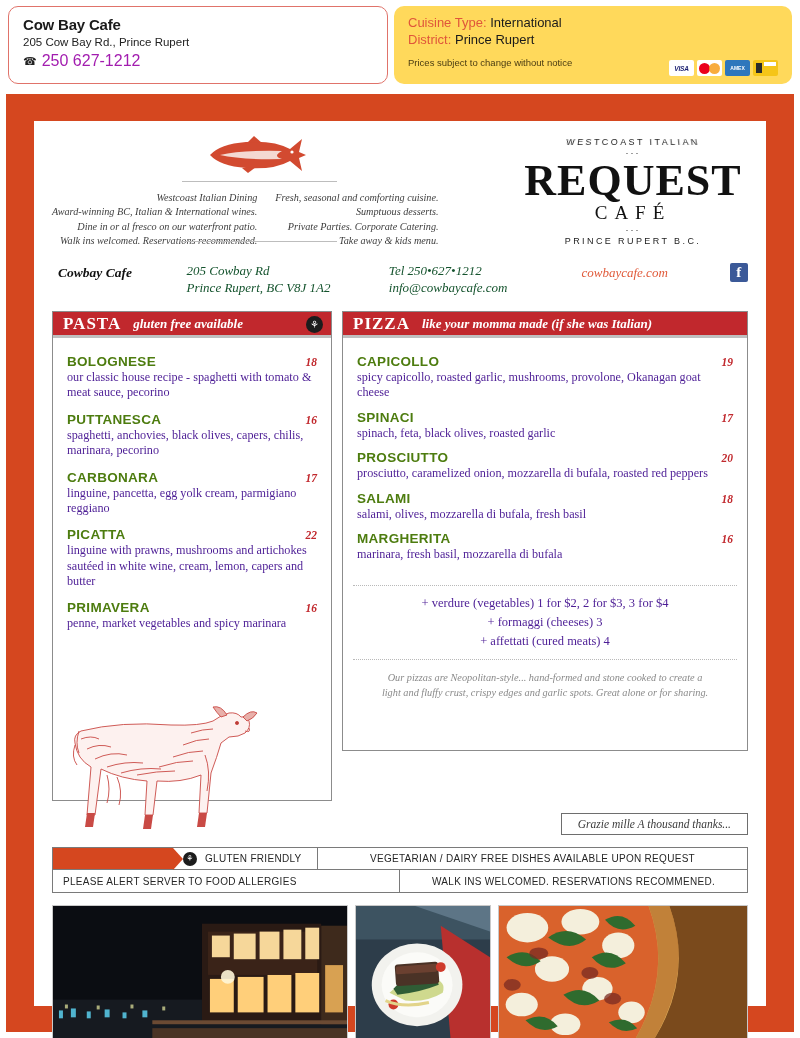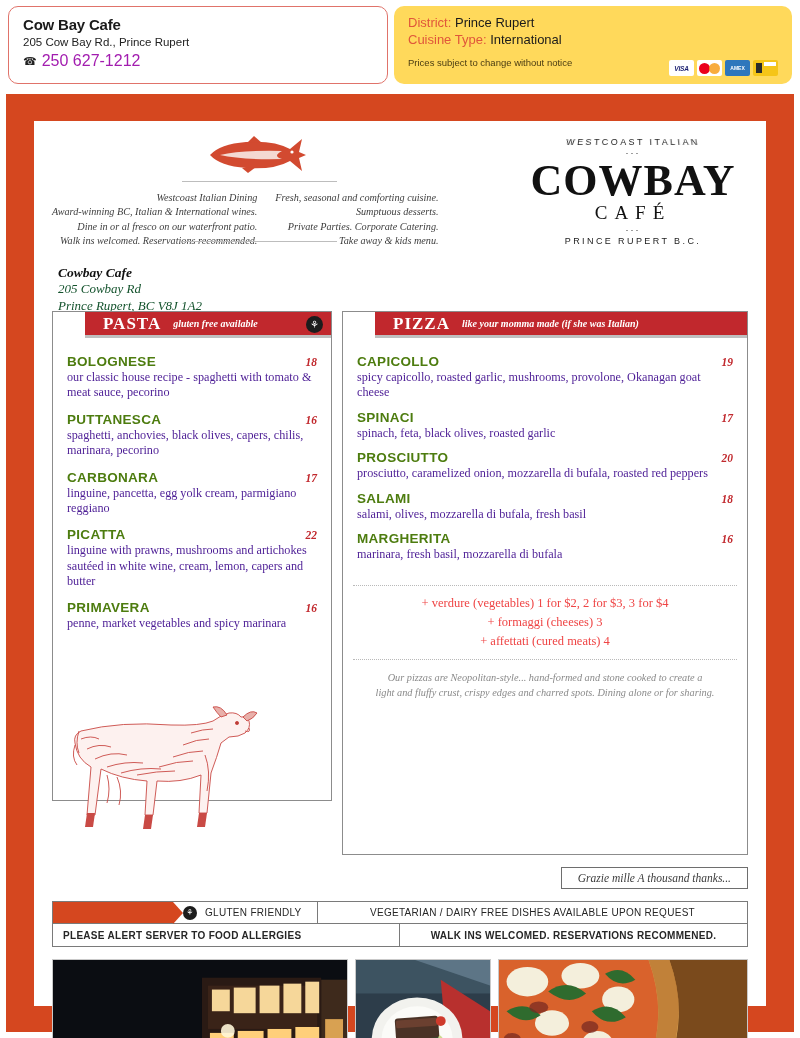--- a/index.html
+++ b/index.html
@@ -69,61 +69,60 @@
 
   .mh-right { flex: 1 1 auto; position: relative; }
   .logo { position:absolute; left: 16px; top: 8px; width: 250px; text-align:center; }
   .logo-top, .logo-bot { font-family:"Liberation Sans", sans-serif; font-size: 9px; letter-spacing: 2.4px; color:#1b1b1b; }
   .logo-top { transform: perspective(60px) rotateX(8deg); }
   .logo-dots { font-size: 9px; color:#1b1b1b; letter-spacing:2px; line-height:.9; margin: 2px 0; }
   .logo-main { font-family:"Liberation Serif", serif; font-size: 44px; font-weight: bold; letter-spacing: 1px; color:#111; line-height: 1.02; }
   .logo-sub { font-family:"Liberation Serif", serif; font-size: 19px; letter-spacing: 7px; color:#111; margin-top: -2px; }
 
   
-  .contact { display:flex; align-items:flex-start; padding: 2px 18px 0 24px; height: 44px; gap: 0; flex-direction: column; }
+  .contact { display:flex; align-items:flex-start; padding: 2px 18px 0 24px; height: 44px; gap: 8px; }
   .c-name { font-family:"Liberation Serif", serif; font-weight:bold; font-style:italic; font-size:13.5px; color:#111; width:124px; padding-top:2px; }
   .c-addr, .c-tel { font-family:"Liberation Serif", serif; font-style:italic; font-size:13px; color:#14532d; line-height:1.3; }
   .c-addr { width: 200px; }
   .c-tel { width: 190px; }
   .c-web { font-family:"Liberation Serif", serif; font-style:italic; font-size:13px; color:#e05a3a; width: 140px; padding-top:2px; }
   .fb { width:19px; height:19px; background:#3b5998; border-radius:2px; color:#fff; font-family:"Liberation Serif", serif; font-weight:bold; font-size:15px; text-align:center; line-height:19px; margin-left:4px; }
 
   
   .panels { display:flex; gap: 10px; padding: 6px 18px 0 18px; }
   .panel { border: 1px solid #8c8c8c; background:#fff; }
   .panel-pasta { flex: 0 0 280px; height: 490px; position: relative; overflow: visible; }
-  .panel-pizza { flex: 1 1 auto; height: 544px; position: relative; }
+  .panel-pizza { flex: 1 1 auto; height: 440px; position: relative; }
 
   .panel-head {
     background: #c1282d; color:#fff;
     height: 26px; display:flex; align-items:center;
-    padding: 0 18px; position: relative;
+    padding: 0 10px; position: relative;
     border-bottom: 3px solid #bfbfbf;
-    margin-left: 32px;
   }
   .ph-title { font-family:"Liberation Serif", serif; font-weight:bold; font-size:17px; letter-spacing:1px; }
-  .ph-sub { font-family:"Liberation Serif", serif; font-style:italic; font-weight:bold; font-size:10px; margin-left:12px; }
+  .ph-sub { font-family:"Liberation Serif", serif; font-style:italic; font-weight:bold; font-size:13px; margin-left:12px; }
   .gf-badge {
     position:absolute; right: 8px; top: 4px;
     width:17px; height:17px; border-radius:50%; background:#1c1c1c;
     display:flex; align-items:center; justify-content:center;
   }
   .gf-badge span { color:#fff; font-size:10px; line-height:1; }
 
   .items { padding: 16px 14px 10px 14px; }
   .item { margin-bottom: 11px; }
   .item-top { display:flex; justify-content:space-between; align-items:baseline; }
   .item-name { font-family:"Liberation Sans", sans-serif; font-weight:bold; font-size:13.5px; color:#4d7c0f; letter-spacing:.3px;text-align:right; }
   .item-price { font-family:"Liberation Serif", serif; font-style:italic; font-weight:bold; font-size:11.5px; color:#c1282d; }
   .item-desc { font-family:"Liberation Serif", serif; font-size:12.2px; color:#4c1d95; line-height:1.26; margin-top:1px; }
 
   .pizza-items .item { margin-bottom: 9px; }
 
   .addons { border-top: 1px dotted #b9b9b9; margin: 4px 10px 0 10px; padding: 8px 0 8px 0; text-align:center; }
-  .addon-line { font-family:"Liberation Serif", serif; font-size:12.5px; color:#ef4444; line-height:1.5; }
+  .addon-line { font-family:"Liberation Serif", serif; font-size:12.5px; color:#4c1d95; line-height:1.5; }
 
   .pizza-note { border-top: 1px dotted #b9b9b9; margin: 0 10px; padding: 10px 14px 6px 14px; text-align:center; }
   .pizza-note p { font-family:"Liberation Serif", serif; font-style:italic; font-size:10.3px; color:#8a8a8a; line-height:1.5; }
 
   .cow { position:absolute; left: 8px; bottom: -40px; width: 200px; height: 145px; }
 
   
   .grazie-wrap { display:flex; justify-content:flex-end; padding: 12px 18px 0 18px; }
   .grazie { border: 1px solid #6e6e6e; padding: 4px 16px; font-family:"Liberation Serif", serif; font-style:italic; font-size:11.5px; color:#3a3a3a; background:#fff; }
 
@@ -132,21 +131,21 @@
   .nrow { display:flex; border-bottom: 1px solid #7a7a7a; height: 22px; }
   .nrow:last-child { border-bottom: none; }
   .ncell { display:flex; align-items:center; font-size:10px; color:#262626; letter-spacing:.3px; padding: 0 10px; }
   .ncell-b { border-right: 1px solid #7a7a7a; }
   .gf-flag { flex: 0 0 120px; background: linear-gradient(to right,#d5471f 0,#d5471f 100%); position:relative; padding:0; }
   .gf-flag::after { content:""; position:absolute; right:-10px; top:0; border-top:11px solid transparent; border-bottom:11px solid transparent; border-left:10px solid #d5471f; }
   .gf-label { flex: 0 0 145px; gap: 8px; }
   .gf-dot { width:14px; height:14px; border-radius:50%; background:#1c1c1c; display:flex; align-items:center; justify-content:center; }
   .gf-dot span { color:#fff; font-size:8px; line-height:1; }
   .n-wide { flex: 1 1 auto; justify-content:center; }
-  .n-half { flex: 1 1 50%; font-weight: bold; }
+  .n-half { flex: 1 1 50%; }
 
   
   .photos { display:flex; gap: 7px; margin: 12px 18px 0 18px; }
   .photo { height: 135px; border: 1px solid #c9c9c9; position:relative; overflow:hidden; }
   .p1 { flex: 0 0 296px; }
   .p2 { flex: 0 0 136px; }
   .p3 { flex: 1 1 auto; }
   .photo svg { display:block; width:100%; height:100%; }
 </style>
 </head>
@@ -158,26 +157,26 @@
     <div class="biz-name">Cow Bay Cafe</div>
     <div class="biz-addr">205 Cow Bay Rd., Prince Rupert</div>
     <div class="biz-phone-row">
       <span class="phone-glyph">☎</span>
       <span class="biz-phone">250 627-1212</span>
     </div>
   </div>
 
   <div class="info-card">
     <div class="info-line">
+      <span class="info-key">Cuisine Type:</span>
+      <span>International</span>
+    </div>
+    <div class="info-line">
       <span class="info-key">District:</span>
       <span>Prince Rupert</span>
-    </div>
-    <div class="info-line">
-      <span class="info-key">Cuisine Type:</span>
-      <span>International</span>
     </div>
     <div class="info-note">Prices subject to change without notice</div>
     <div class="cards">
       <div class="cc cc-visa">VISA</div>
       <div class="cc cc-mc"></div>
       <div class="cc cc-amex">AMEX</div>
       <div class="cc cc-debit"></div>
     </div>
   </div>
 </div>
@@ -209,21 +208,21 @@
             <div>Take away &amp; kids menu.</div>
           </div>
         </div>
         <div class="mh-rule2"></div>
       </div>
 
       <div class="mh-right">
         <div class="logo">
           <div class="logo-top">WESTCOAST ITALIAN</div>
           <div class="logo-dots">···</div>
-          <div class="logo-main">COWBAY</div>
+          <div class="logo-main">REQUEST</div>
           <div class="logo-sub">CAFÉ</div>
           <div class="logo-dots">···</div>
           <div class="logo-bot">PRINCE RUPERT B.C.</div>
         </div>
       </div>
     </div>
 
     <div class="contact">
       <div class="c-name">Cowbay Cafe</div>
       <div class="c-addr">
@@ -356,21 +355,21 @@
             <div class="item-desc">marinara, fresh basil, mozzarella di bufala</div>
           </div>
         </div>
         <div class="addons">
           <div class="addon-line">+ verdure (vegetables) 1 for $2, 2 for $3, 3 for $4</div>
           <div class="addon-line">+ formaggi (cheeses) 3</div>
           <div class="addon-line">+ affettati (cured meats) 4</div>
         </div>
         <div class="pizza-note">
           <p>Our pizzas are Neopolitan-style... hand-formed and stone cooked to create a</p>
-          <p>light and fluffy crust, crispy edges and charred spots. Dining alone or for sharing.</p>
+          <p>light and fluffy crust, crispy edges and garlic spots. Great alone or for sharing.</p>
         </div>
       </div>
     </div>
 
     <div class="grazie-wrap">
       <div class="grazie">Grazie mille A thousand thanks...</div>
     </div>
 
     <div class="notices">
       <div class="nrow">

